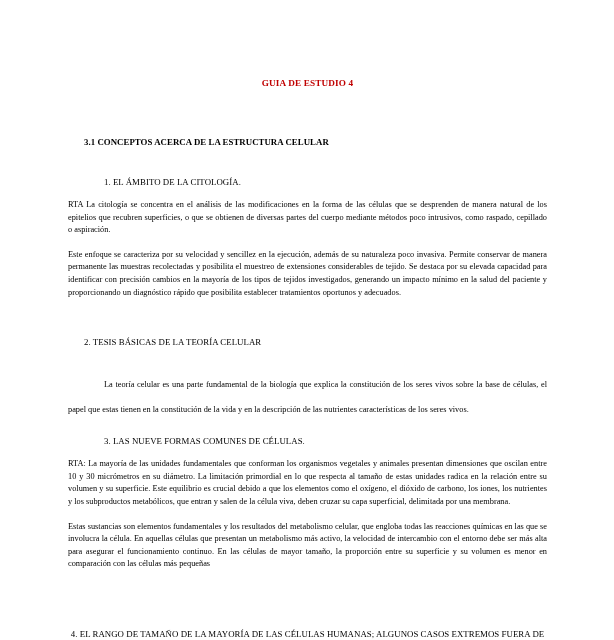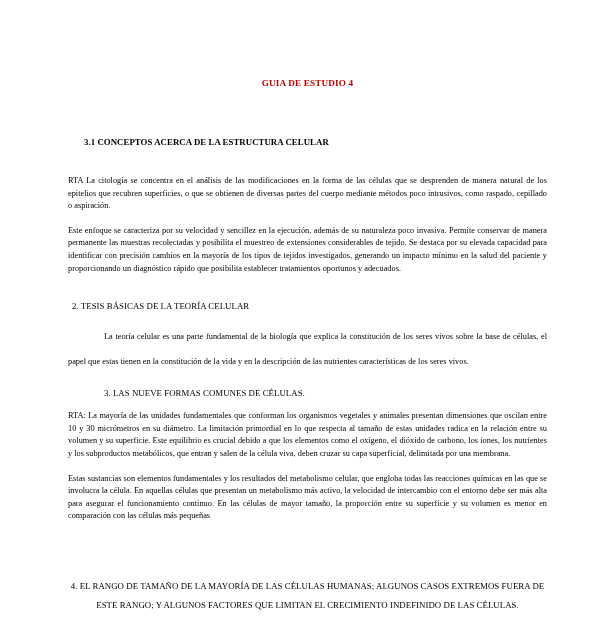--- a/index.html
+++ b/index.html
@@ -46,21 +46,21 @@
   }
   .sub-heading {
     font-size: 8.8px;
     margin: 0;
     padding-top: 14px;
     padding-left: 36px;
     letter-spacing: 0.05px;
   }
   .sub-heading-flush {
     font-size: 8.8px;
-    margin: 4px;
+    margin: 16px;
     padding-top: 22px;
     letter-spacing: 0.05px;
   }
   p.body {
     font-size: 8.3px;
     line-height: 12.6px;
     text-align: justify;
     margin: 0;
     padding-top: 12px;
     letter-spacing: 0.01px;
@@ -86,20 +86,21 @@
 </head>
 <body>
 
 <div class="page">
   <div class="content">
 
     <div class="doc-title">GUIA DE ESTUDIO 4</div>
 
     <div class="section-heading">3.1 CONCEPTOS ACERCA DE LA ESTRUCTURA CELULAR</div>
 
+    <div class="sub-heading">1. EL ÁMBITO DE LA CITOLOGÍA.</div>
 
     <p class="body">RTA La citología se concentra en el análisis de las modificaciones en la forma de las células que se desprenden de manera natural de los epitelios que recubren superficies, o que se obtienen de diversas partes del cuerpo mediante métodos poco intrusivos, como raspado, cepillado o aspiración.</p>
 
     <p class="body">Este enfoque se caracteriza por su velocidad y sencillez en la ejecución, además de su naturaleza poco invasiva. Permite conservar de manera permanente las muestras recolectadas y posibilita el muestreo de extensiones considerables de tejido. Se destaca por su elevada capacidad para identificar con precisión cambios en la mayoría de los tipos de tejidos investigados, generando un impacto mínimo en la salud del paciente y proporcionando un diagnóstico rápido que posibilita establecer tratamientos oportunos y adecuados.</p>
 
     <div class="sub-heading-flush">2. TESIS BÁSICAS DE LA TEORÍA CELULAR</div>
 
     <p class="body-spaced">La teoría celular es una parte fundamental de la biología que explica la constitución de los seres vivos sobre la base de células, el papel que estas tienen en la constitución de la vida y en la descripción de las nutrientes características de los seres vivos.</p>
 
     <div class="sub-heading">3. LAS NUEVE FORMAS COMUNES DE CÉLULAS.</div>

